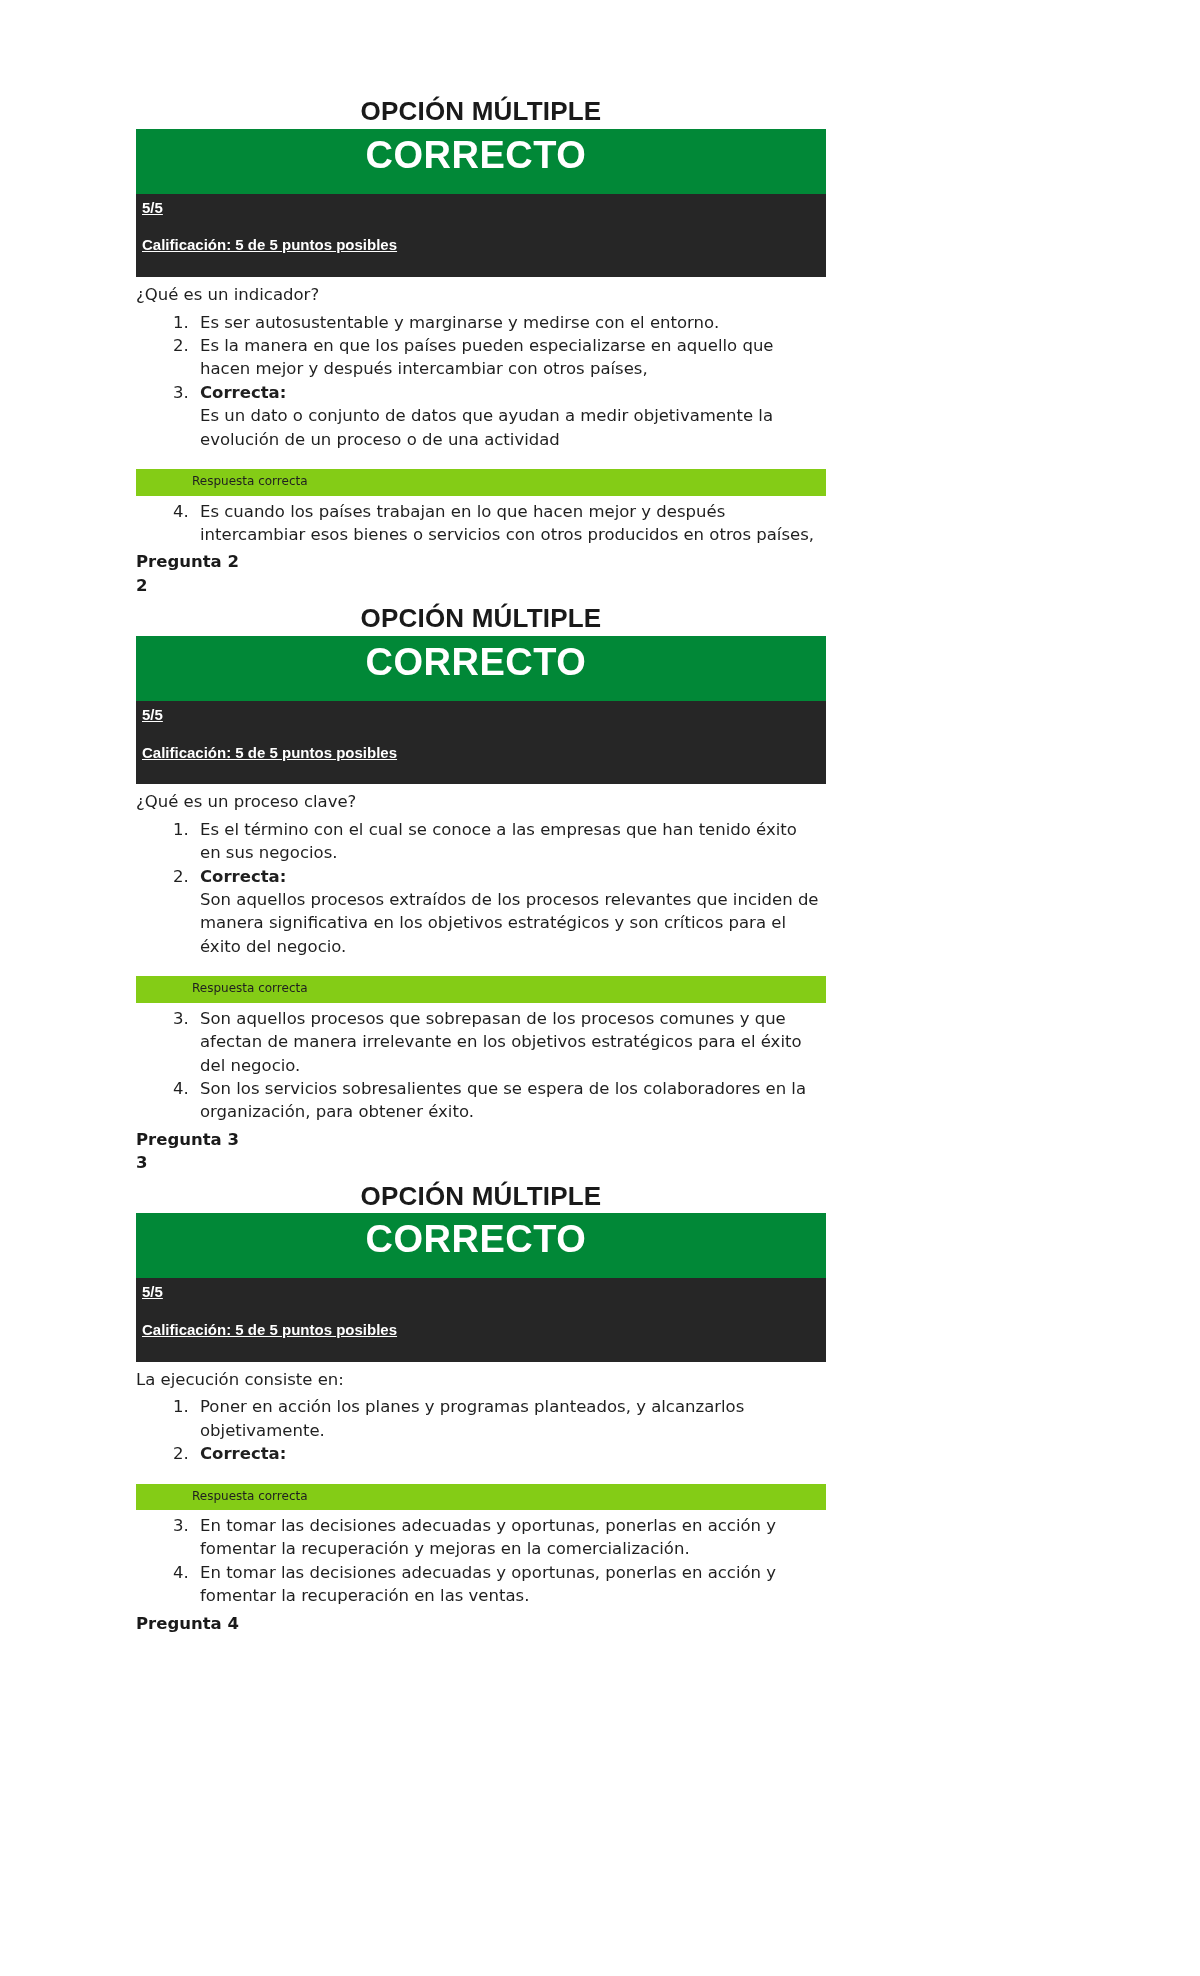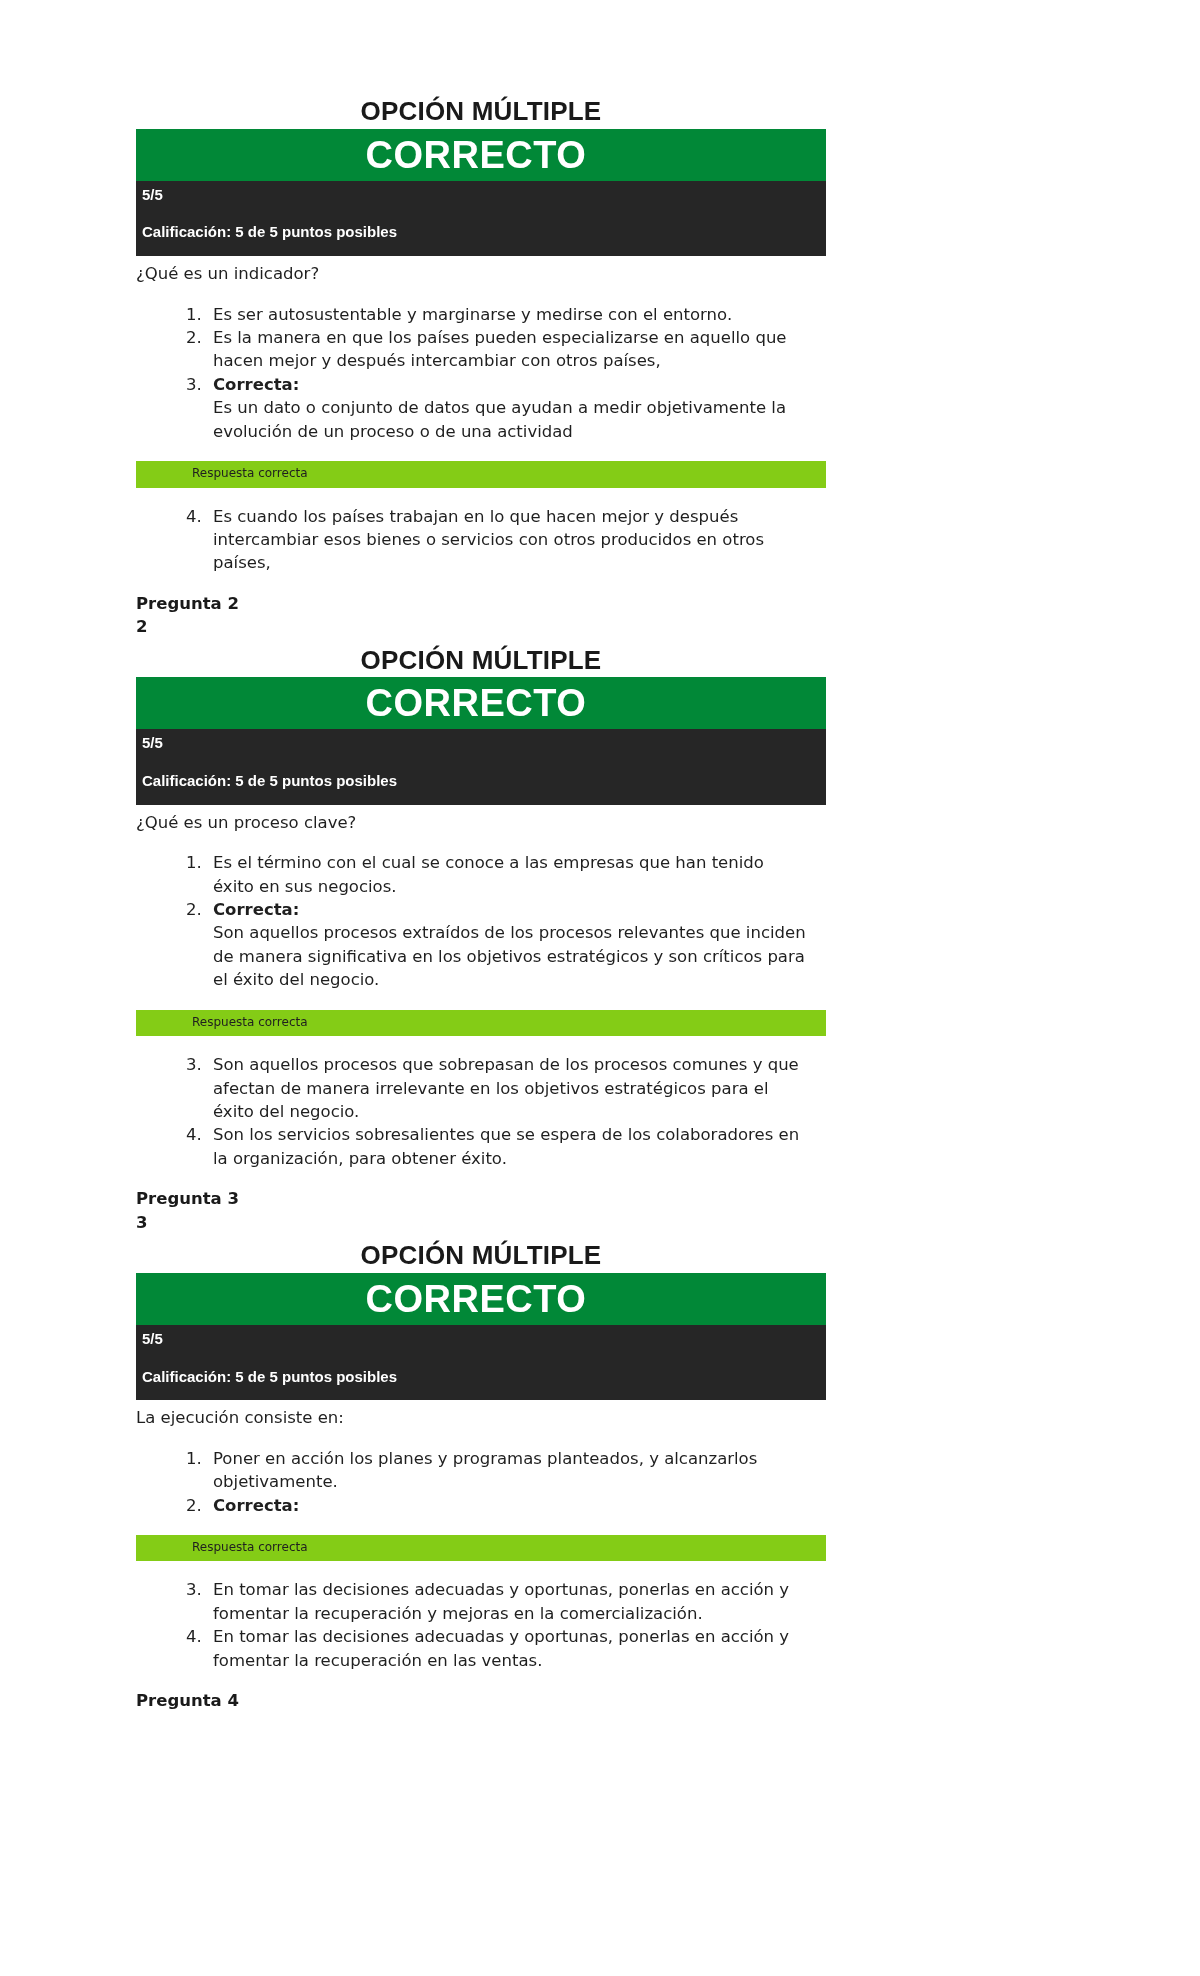--- a/index.html
+++ b/index.html
@@ -39,41 +39,42 @@
     color: #1a1a1a;
     line-height: 1.18;
     margin: 0 0 2px 0;
     padding: 0;
     text-align: center;
   }
 
   
   .banner-correcto {
     background: #018837;
-    height: 52px;
+    height: 65px;
     line-height: 52px;
     text-align: center;
     color: #ffffff;
     font-family: "Liberation Sans", sans-serif;
     font-size: 38px;
     font-weight: bold;
     letter-spacing: 0.5px;
     padding: 0 10px 0 0;
     box-sizing: border-box;
   }
 
   
   .score-bar {
     background: #262626;
     color: #ffffff;
     font-family: "Liberation Sans", sans-serif;
     font-weight: bold;
     font-size: 15px;
-    padding: 5px 0 14px 6px;
-    box-sizing: border-box;
+    padding: 5px 0 22px 6px;
+    box-sizing: border-box;
+    text-decoration: underline;
   }
   .score-bar .score-fraction {
     display: block;
     line-height: 1.25;
     margin-bottom: 19px;
   }
   .score-bar .score-detail {
     display: block;
     line-height: 1.25;
   }
@@ -82,21 +83,21 @@
   .q-body {
     font-size: 16.5px;
     line-height: 1.42;
     color: #1f1f1f;
     padding-top: 6px;
   }
   .q-prompt {
     margin: 0 0 1px 0;
   }
   ol.options {
-    margin: 17px;
+    margin: 4px;
     padding: 0 0 0 54px;
     list-style-position: outside;
   }
   ol.options > li {
     margin: 0 0 0 0;
     padding: 0 0 0 6px;
   }
   ol.options > li::marker {
     font-size: 16.5px;
   }

